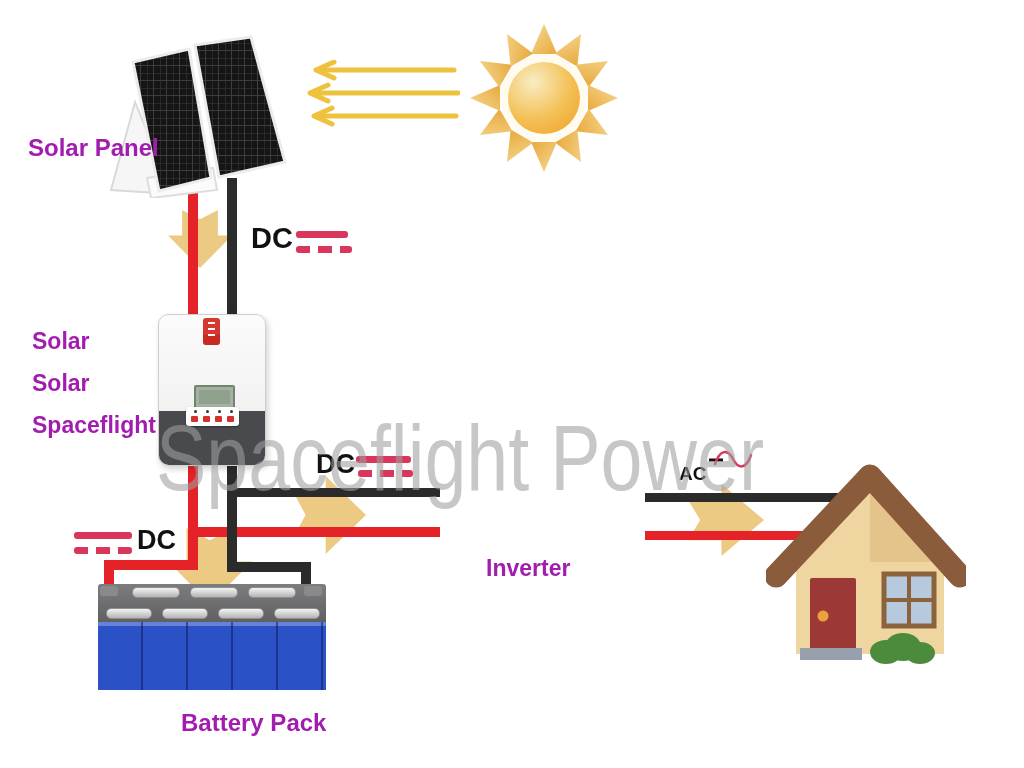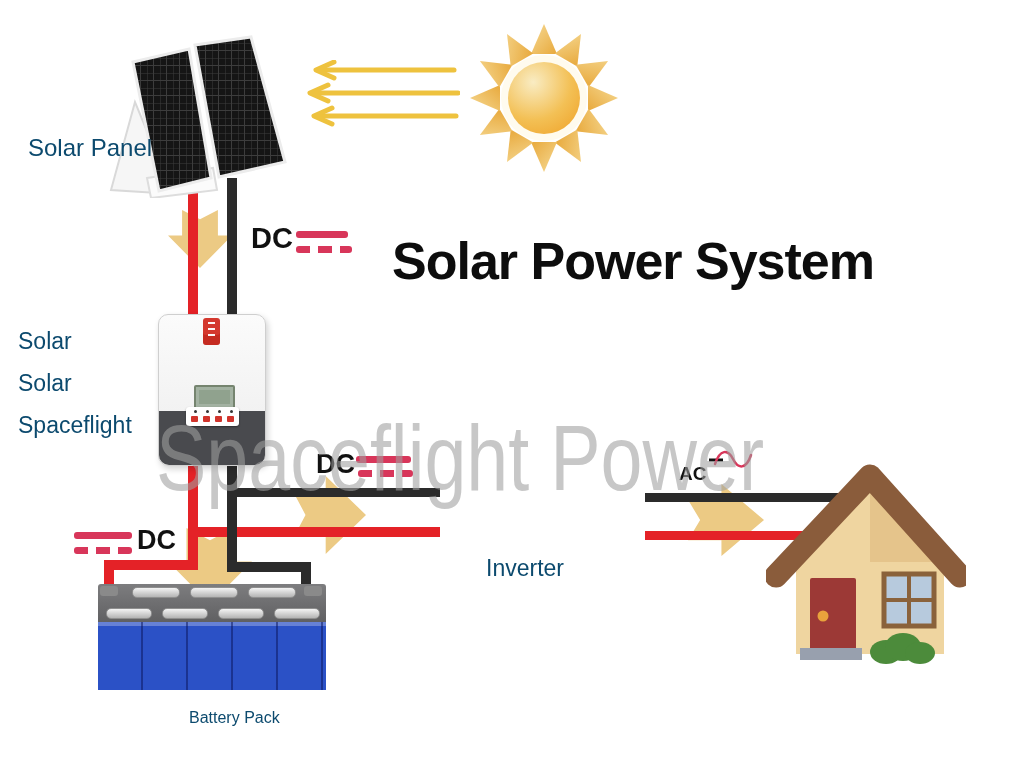--- a/index.html
+++ b/index.html
@@ -6,25 +6,25 @@
   .stage{position:relative;width:1024px;height:768px;background:#fff;overflow:hidden;
          font-family:"Liberation Sans",sans-serif;}
   .abs{position:absolute;}
 
   
   .title{left:392px;top:228px;z-index:5;color:#0d0d0d;font-weight:bold;
          font-size:52px;line-height:67px;letter-spacing:-1px;white-space:nowrap;}
   .watermark{left:156px;top:406px;z-index:6;font-size:92px;font-weight:normal;
          color:rgba(158,158,158,.58);white-space:nowrap;transform:scaleX(.82);
          transform-origin:left top;pointer-events:none;}
-  .lbl{color:#0c4a6e;font-weight:normal;z-index:5;white-space:nowrap;text-align:center;}
+  .lbl{color:#a21caf;font-weight:bold;z-index:5;white-space:nowrap;text-align:center;}
   .lbl-panel{left:28px;top:134px;font-size:24px;}
-  .lbl-ctl{left:18px;font-size:23px;}
+  .lbl-ctl{left:32px;font-size:23px;}
   .lbl-inv{left:486px;top:555px;font-size:23px;}
-  .lbl-bat{left:189px;top:709px;font-size:16px;}
+  .lbl-bat{left:181px;top:709px;font-size:24px;}
 
   
   .anno{z-index:2;}
   .anno .txt{color:#111;font-weight:bold;position:absolute;white-space:nowrap;}
   .bar-solid{position:absolute;height:7px;background:#D8365A;border-radius:3px;}
   .bar-dash{position:absolute;height:7px;border-radius:3px;
             background:repeating-linear-gradient(90deg,#D8365A 0 14px,transparent 14px 22px);}
 
   
   .wire{position:absolute;z-index:3;}
@@ -93,21 +93,20 @@
   .sunrays{left:288px;top:60px;z-index:2;}
   .panelart{left:95px;top:28px;z-index:4;}
   .house{left:766px;top:456px;z-index:4;}
 </style>
 </head>
 <body>
 
 <div class="stage">
 
   <div class="abs title">
-    <div>Solar Power System</div>
   </div>
 
   <div class="abs watermark">Spaceflight Power</div>
 
   <svg class="abs sun" width="152" height="152" viewBox="0 0 152 152">
     <defs>
       <linearGradient id="rayG" x1="0" y1="0" x2="1" y2="1">
         <stop offset="0" stop-color="#F6DA95"></stop>
           <stop offset="1" stop-color="#E8A93C"></stop>
       </linearGradient>

